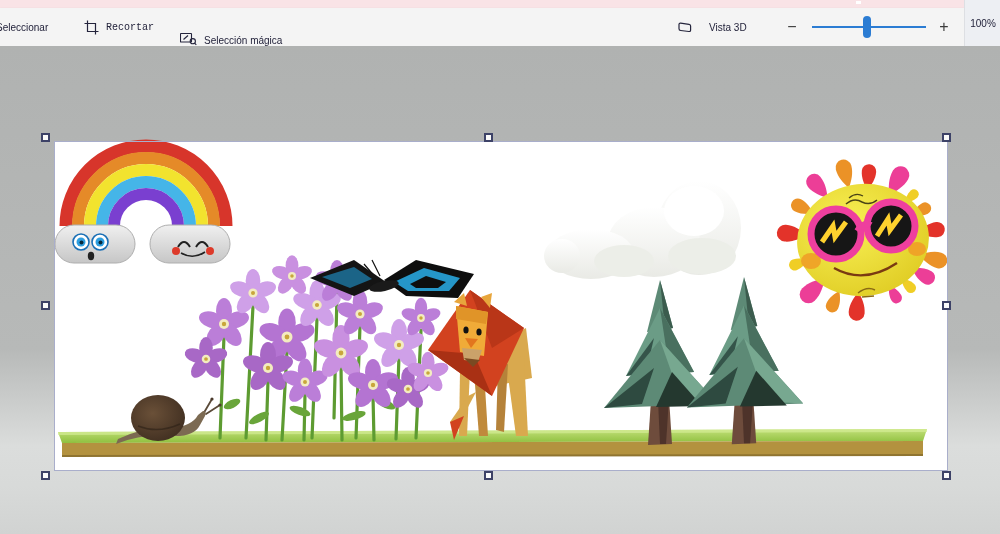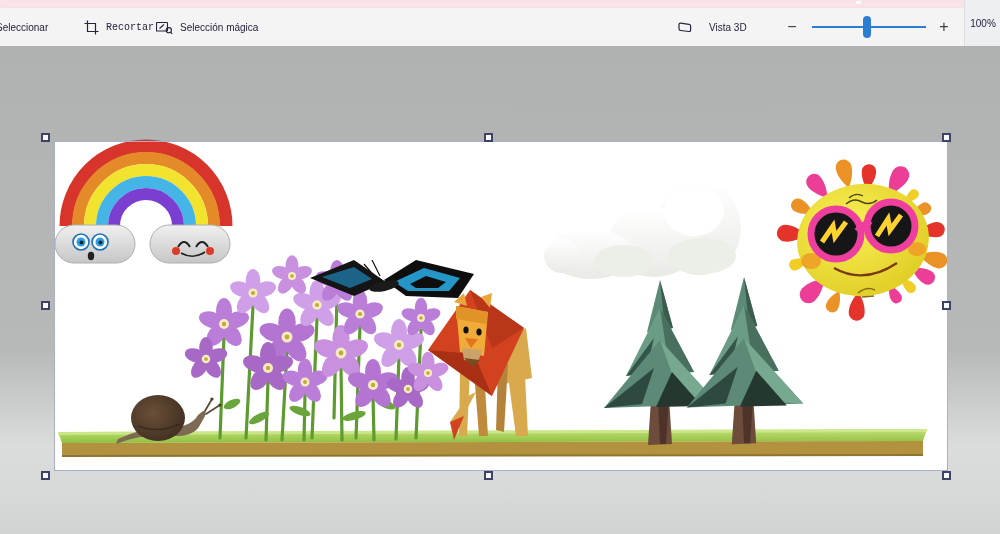--- a/index.html
+++ b/index.html
@@ -15,21 +15,21 @@
     position:absolute;left:0;top:8px;width:1000px;height:38px;
     background:#f4f4f4;border-bottom:1px solid #cfcfcf;
     box-shadow:0 2px 3px rgba(0,0,0,.25);
     color:#23233b;font-size:10px;
   }
   .tb-item{position:absolute;top:0;height:38px;display:flex;align-items:center;gap:7px;cursor:default;}
   .tb-label{white-space:nowrap;color:#23233b;}
   .tb-icon svg{display:block;}
   #tb-select{left:-4px;}
   #tb-crop{left:84px;font-family:Liberation Mono, monospace;}
-  #tb-magic{left:156px;}
+  #tb-magic{left:180px;align-items:flex-end;}
   #tb-view3d{left:676px;gap:16px;}
   .zoom-minus,.zoom-plus{
     position:absolute;top:7px;width:24px;height:24px;line-height:24px;text-align:center;
     font-size:16px;color:#3c3c3c;font-weight:400;
   }
   .zoom-minus{left:780px;}
   .zoom-plus{left:932px;}
   .zoom-slider{position:absolute;left:812px;top:0;width:114px;height:38px;}
   .zoom-track{position:absolute;left:0;top:18px;width:114px;height:2px;background:#2b7cd3;}
   .zoom-notch{position:absolute;left:44px;top:-7px;width:5px;height:3px;background:#ffffff;}

